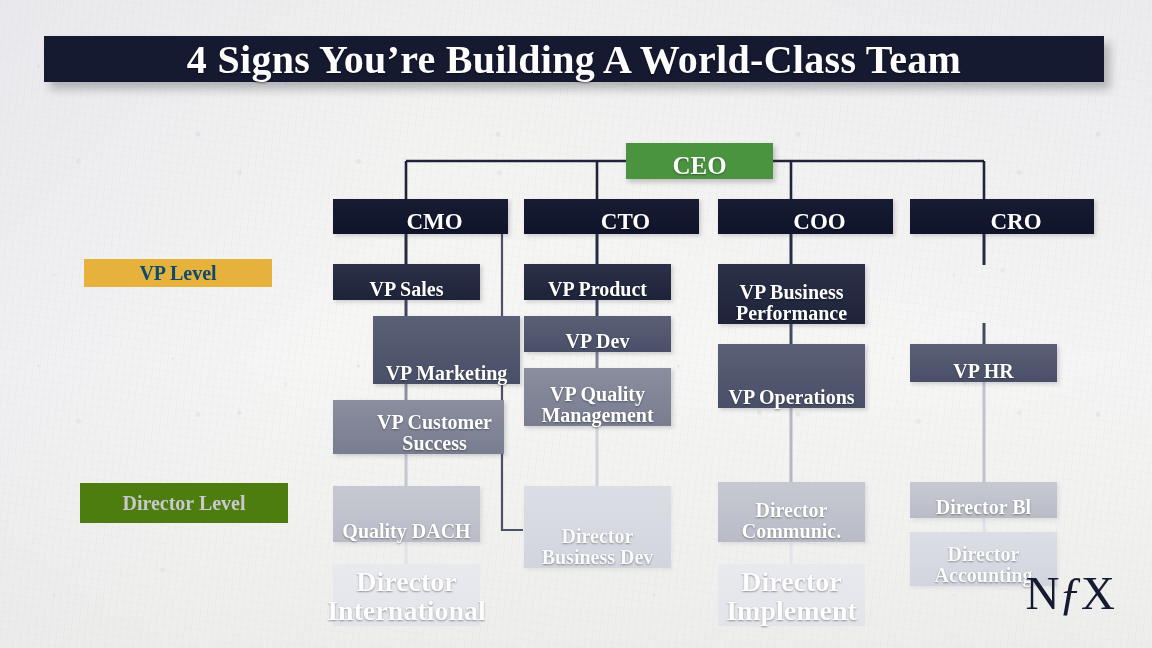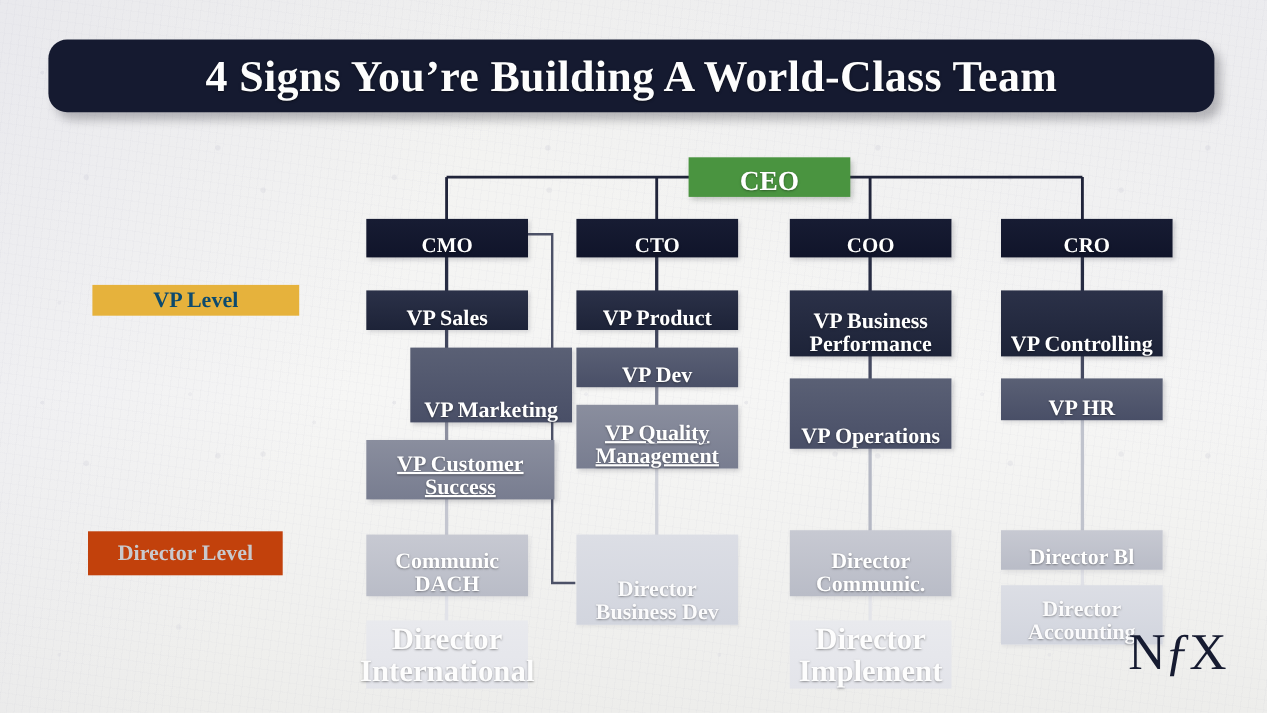--- a/index.html
+++ b/index.html
@@ -26,52 +26,52 @@
     z-index:0;}
   #texture::after{content:"";position:absolute;inset:0;
     background:
       repeating-linear-gradient(97deg, rgba(170,170,190,.05) 0 1px, transparent 1px 7px),
       repeating-linear-gradient(8deg, rgba(175,175,195,.045) 0 1px, transparent 1px 9px);}
 
   #stage{position:absolute;inset:0;z-index:2;}
 
   
   .title-bar{
-    position:absolute;left:44px;top:36px;width:1060px;height:66px;
+    position:absolute;left:44px;top:36px;width:1060px;height:46px;
     background:#151a30;
     box-shadow:6px 7px 9px rgba(60,60,70,.33);
-    display:flex;align-items:center;justify-content:center;border-radius:17px;
+    display:flex;align-items:center;justify-content:center;
   }
   .title-text{
     color:#fdfdfd;font-size:40px;font-weight:700;letter-spacing:.3px;
     white-space:nowrap;text-shadow:0 1px 2px rgba(0,0,0,.5);
   }
 
   
   .lvl{position:absolute;display:flex;align-items:center;justify-content:center;
        font-weight:700;font-size:20px;}
   .lvl-c{left:80px;top:145px;width:188px;height:40px;background:#dfa013;color:#14182c;}
   .lvl-vp{left:84px;top:259px;width:188px;height:28px;background:#e6b23c;color:#0c4a6e;}
-  .lvl-dir{left:80px;top:483px;width:177px;height:40px;background:#c2410c;color:#c9c9cd;}
+  .lvl-dir{left:80px;top:483px;width:208px;height:40px;background:#4d7c0f;color:#c9c9cd;}
 
   
   #wires{position:absolute;inset:0;z-index:1;}
 
   
   .node{position:absolute;display:flex;align-items:flex-end;justify-content:center;
         text-align:center;color:#ffffff;font-weight:700;line-height:1.06;
         box-shadow:2px 2px 4px rgba(70,70,80,.22);z-index:3;}
   .node span{display:block;padding:0 4px;text-shadow:0 1px 2px rgba(0,0,0,.38);}
 
   .ceo{background:#4a9440;font-size:25px;box-shadow:2px 3px 5px rgba(60,70,60,.3);}
-  .clevel{background:linear-gradient(180deg,#171c33 0%,#10142a 100%);font-size:19px;}
+  .clevel{background:linear-gradient(180deg,#171c33 0%,#10142a 100%);font-size:23px;padding-left:28px;}
 
   .t0{background:linear-gradient(180deg,#2b3148 0%,#1d2338 100%);font-size:20px;}
   .t1{background:linear-gradient(180deg,#5a6075 0%,#494f67 100%);font-size:20px;}
-  .t2{background:linear-gradient(180deg,#8a8e9e 0%,#787d90 100%);font-size:20px;text-decoration:underline;}
+  .t2{background:linear-gradient(180deg,#8a8e9e 0%,#787d90 100%);font-size:20px;}
   .t3{background:linear-gradient(180deg,#c7c9d2 0%,#b9bcc7 100%);font-size:20px;
       box-shadow:2px 2px 4px rgba(120,120,130,.16);}
   .t4{background:linear-gradient(180deg,#dcdee5 0%,#d2d5de 100%);font-size:20px;
       color:#fbfbfc;box-shadow:1px 2px 3px rgba(140,140,150,.12);}
   .t5{background:linear-gradient(180deg,#e9eaee 0%,#e3e4ea 100%);font-size:28px;
       color:#fdfdfd;box-shadow:none;}
 
   
   .logo{position:absolute;right:38px;bottom:28px;z-index:5;
         font-size:47px;color:#161b31;letter-spacing:-1px;font-weight:400;
@@ -145,25 +145,25 @@
   <div class="node clevel" style="left:910px;top:199px;width:156px;height:35px;">
     <span>CRO</span>
   </div>
 
   <div class="node t0" style="left:333px;top:264px;width:147px;height:36px;">
     <span>VP Sales</span>
   </div>
   <div class="node t1" style="left:333px;top:316px;width:147px;height:68px;margin-left:40px;">
     <span>VP Marketing</span>
   </div>
-  <div class="node t2" style="left:333px;top:400px;width:171px;height:54px;">
+  <div class="node t2" style="left:333px;top:400px;width:139px;height:54px;padding-left:32px;">
     <span>VP Customer Success</span>
   </div>
   <div class="node t3" style="left:333px;top:486px;width:147px;height:56px;">
-    <span>Communic DACH</span>
+    <span>Quality DACH</span>
   </div>
   <div class="node t5" style="left:333px;top:564px;width:147px;height:62px;">
     <span>Director International</span>
   </div>
 
   <div class="node t0" style="left:524px;top:264px;width:147px;height:36px;">
     <span>VP Product</span>
   </div>
   <div class="node t1" style="left:524px;top:316px;width:147px;height:36px;">
     <span>VP Dev</span>
@@ -181,23 +181,20 @@
   <div class="node t1" style="left:718px;top:344px;width:147px;height:64px;">
     <span>VP Operations</span>
   </div>
   <div class="node t3" style="left:718px;top:482px;width:147px;height:60px;">
     <span>Director Communic.</span>
   </div>
   <div class="node t5" style="left:718px;top:564px;width:147px;height:62px;">
     <span>Director Implement</span>
   </div>
 
-  <div class="node t0" style="left:910px;top:264px;width:147px;height:60px;">
-    <span>VP Controlling</span>
-  </div>
   <div class="node t1" style="left:910px;top:344px;width:147px;height:38px;">
     <span>VP HR</span>
   </div>
   <div class="node t3" style="left:910px;top:482px;width:147px;height:36px;">
     <span>Director Bl</span>
   </div>
   <div class="node t4" style="left:910px;top:532px;width:147px;height:54px;">
     <span>Director Accounting</span>
   </div>
 

